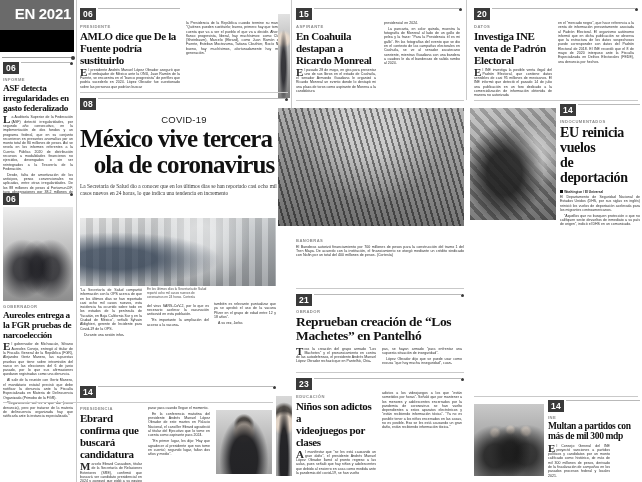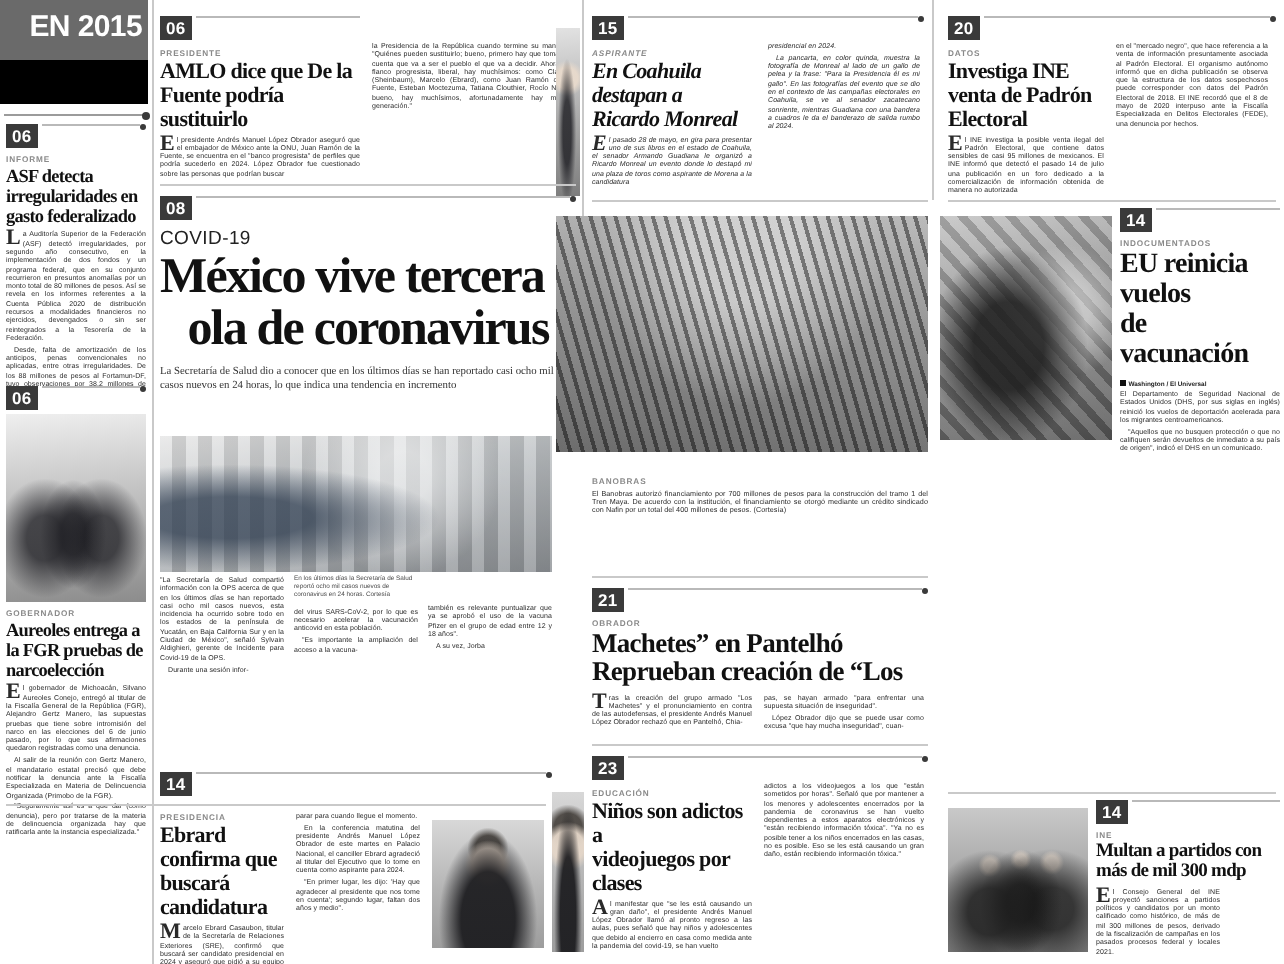--- a/index.html
+++ b/index.html
@@ -128,21 +128,21 @@
 
   
   .col{position:absolute;}
 </style>
 </head>
 <body>
 
 <div class="page">
 
   <div class="masthead">
-    <div class="mt">EN 2015</div>
+    <div class="mt">EN 2021</div>
   </div>
   <div class="blackband"></div>
   <div class="tickrule"></div>
 
   <div class="vrule col" style="left:76px;top:0;height:482px;"></div>
   <div class="vrule col" style="left:291px;top:0;height:220px;"></div>
   <div class="vrule col" style="left:466px;top:0;height:100px;"></div>
 
   <div class="col" style="left:3px;top:62px;width:70px;">
     <div class="badgebar">
@@ -194,21 +194,21 @@
       </div>
     </div>
   </div>
 
   <div class="col" style="left:80px;top:98px;width:208px;">
     <div class="badgebar" style="width:208px;">
       <span class="badge">08</span>
       <span class="rule"></span>
       <span class="dot"></span>
     </div>
-    <div style="font-family:'Liberation Sans',sans-serif;font-size:9.5px;letter-spacing:.2px;color:#222;margin-top:4px;">COVID-19</div>
+    <div style="font-family:'Liberation Sans',sans-serif;font-size:9.5px;letter-spacing:.2px;color:#222;margin-top:4px;text-align:center;">COVID-19</div>
     <div class="hl" style="font-size:25px;line-height:26px;letter-spacing:-.9px;margin-top:1px;">México vive tercera</div>
     <div class="hl" style="font-size:25px;line-height:26px;letter-spacing:-.9px;text-align:center;">ola de coronavirus</div>
     <div style="font-family:'Liberation Serif',serif;font-size:5.4px;line-height:7px;color:#333;margin-top:5px;width:200px;">La Secretaría de Salud dio a conocer que en los últimos días se han reportado casi ocho mil casos nuevos en 24 horas, lo que indica una tendencia en incremento</div>
   </div>
 
   <div class="photo lab" style="position:absolute;left:80px;top:218px;width:196px;height:68px;"></div>
 
   <div class="col" style="left:80px;top:288px;width:196px;">
     <div style="display:flex;gap:5px;">
       <div style="width:62px;">
@@ -232,21 +232,21 @@
       </div>
     </div>
   </div>
 
   <div class="col" style="left:296px;top:8px;width:166px;">
     <div class="badgebar" style="width:166px;">
       <span class="badge">15</span>
       <span class="rule"></span>
       <span class="dot"></span>
     </div>
-    <div style="display:flex;gap:8px;margin-top:1px;font-style:italic;">
+    <div style="display:flex;gap:8px;margin-top:1px;">
       <div style="width:80px;">
         <div class="kicker">ASPIRANTE</div>
         <div class="hl md">En Coahuila destapan a Ricardo Monreal</div>
         <div class="body" style="margin-top:2px;">
           <p class="first dropcap">El pasado 28 de mayo, en gira para presentar uno de sus libros en el estado de Coahuila, el senador Armando Guadiana le organizó a Ricardo Monreal un evento donde lo destapó mi una plaza de toros como aspirante de Morena a la candidatura</p>
         </div>
       </div>
       <div style="width:76px;">
         <div class="body">
           <p class="first">presidencial en 2024.</p>
@@ -290,22 +290,22 @@
     </div>
   </div>
 
   <div class="col" style="left:296px;top:294px;width:168px;">
     <div class="badgebar" style="width:168px;">
       <span class="badge">21</span>
       <span class="rule"></span>
       <span class="dot"></span>
     </div>
     <div class="kicker">OBRADOR</div>
+    <div class="hl lg">Reprueban creación de “Los</div>
     <div class="hl lg">Machetes” en Pantelhó</div>
-    <div class="hl lg">Reprueban creación de “Los</div>
     <div style="display:flex;gap:6px;margin-top:3px;">
       <div style="width:80px;">
         <div class="body">
           <p class="first dropcap">Tras la creación del grupo armado "Los Machetes" y el pronunciamiento en contra de las autodefensas, el presidente Andrés Manuel López Obrador rechazó que en Pantelhó, Chia-</p>
         </div>
       </div>
       <div style="width:80px;">
         <div class="body">
           <p class="first">pas, se hayan armado "para enfrentar una supuesta situación de inseguridad".</p>
           <p>López Obrador dijo que se puede usar como excusa "que hay mucha inseguridad", cuan-</p>
@@ -339,21 +339,21 @@
   <div class="photo portrait" style="position:absolute;left:276px;top:396px;width:16px;height:80px;"></div>
 
   <div class="photo machine" style="position:absolute;left:470px;top:108px;width:86px;height:112px;"></div>
   <div class="col" style="left:560px;top:104px;width:80px;">
     <div class="badgebar" style="width:80px;">
       <span class="badge">14</span>
       <span class="rule"></span>
     </div>
     <div class="kicker">INDOCUMENTADOS</div>
     <div class="hl" style="font-size:14px;line-height:15px;">EU reinicia vuelos</div>
-    <div class="hl" style="font-size:14px;line-height:15px;">de vacunación</div>
+    <div class="hl" style="font-size:14px;line-height:15px;">de deportación</div>
     <div class="byline" style="margin-top:5px;">
       <span class="sq"></span><span>Washington / El Universal</span>
     </div>
     <div class="body">
       <p class="first">El Departamento de Seguridad Nacional de Estados Unidos (DHS, por sus siglas en inglés) reinició los vuelos de deportación acelerada para los migrantes centroamericanos.</p>
       <p>"Aquellos que no busquen protección o que no califiquen serán devueltos de inmediato a su país de origen", indicó el DHS en un comunicado.</p>
     </div>
   </div>
 
   <div class="hrule" style="position:absolute;left:3px;top:402px;width:270px;"></div>

